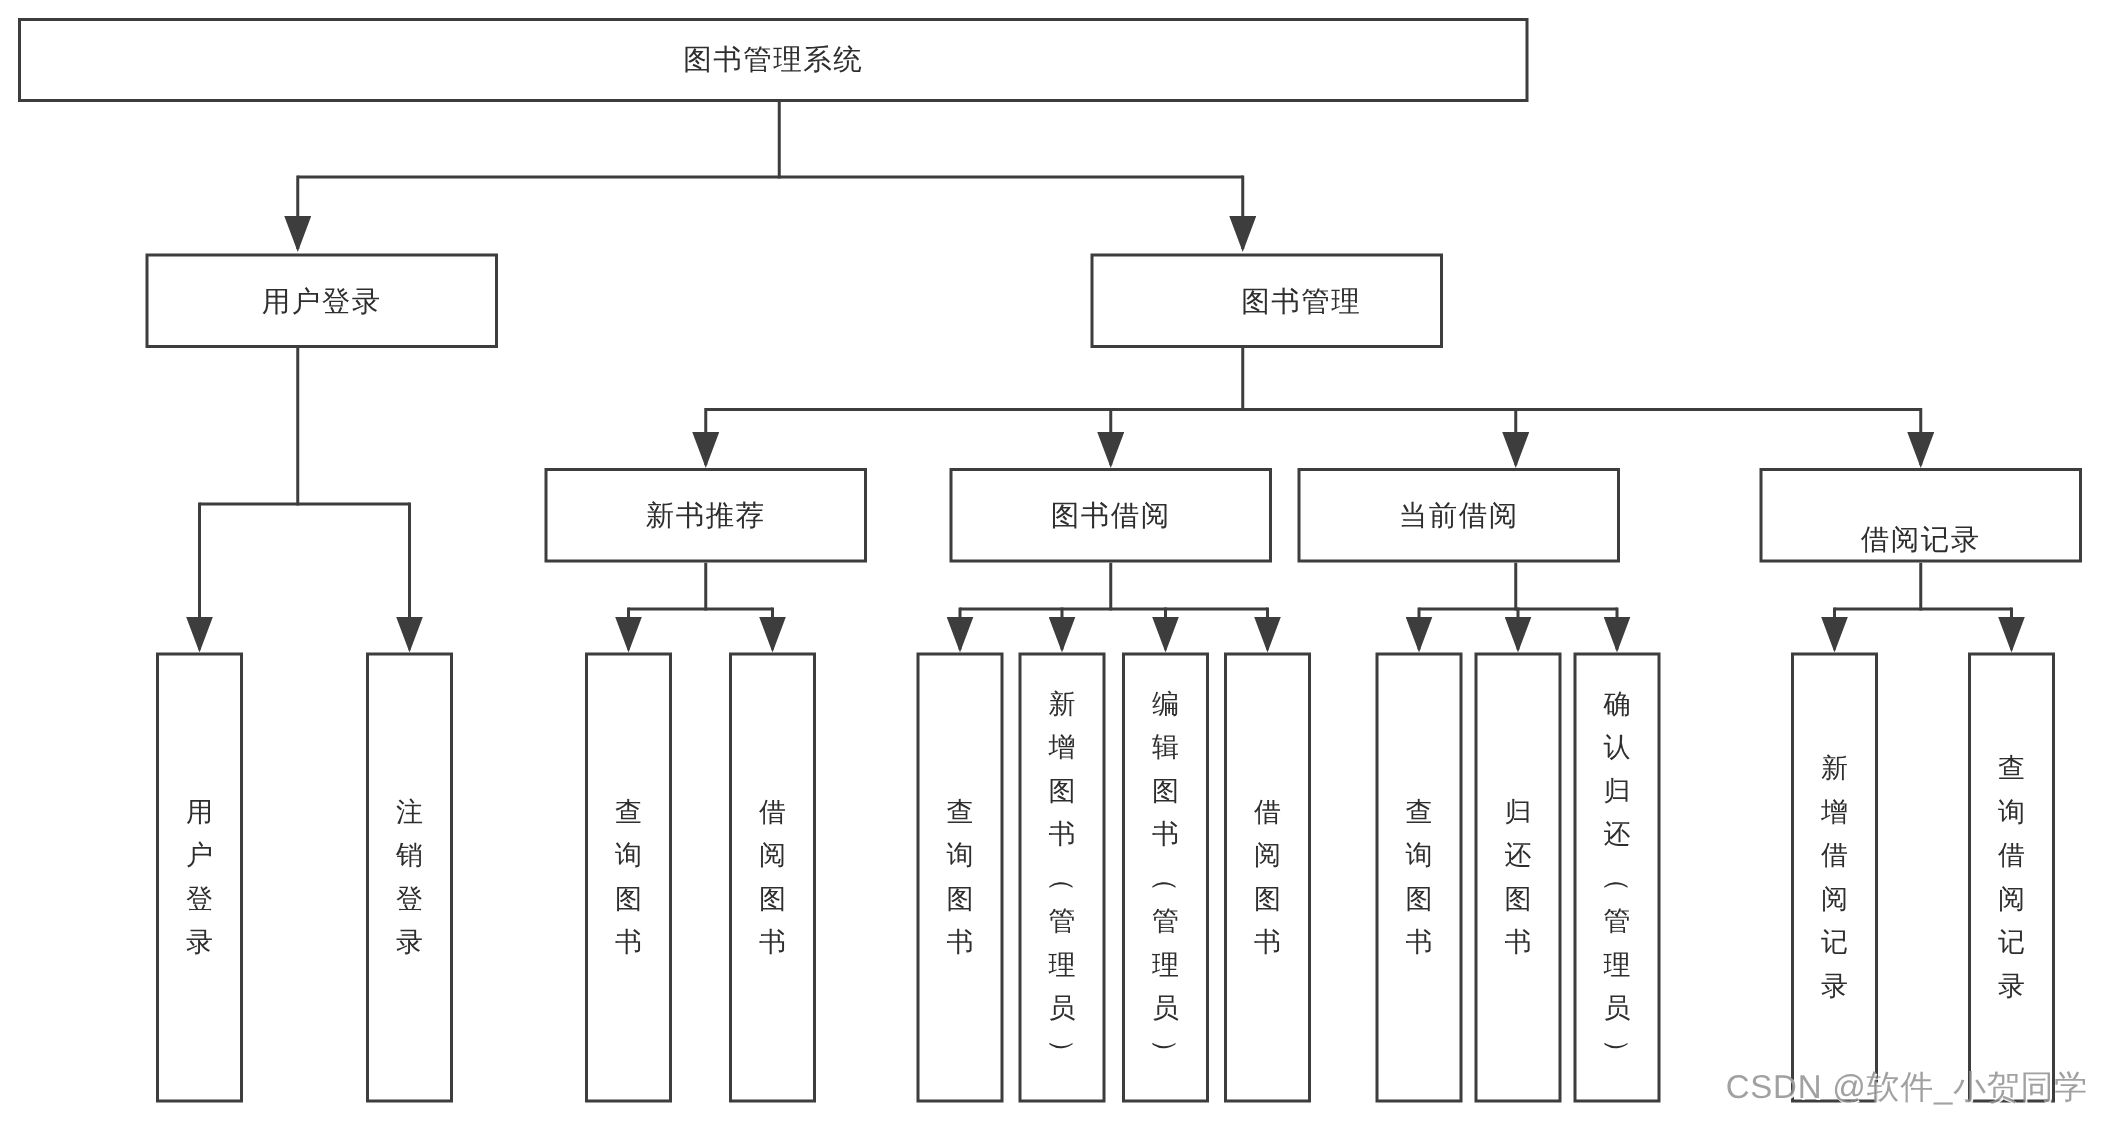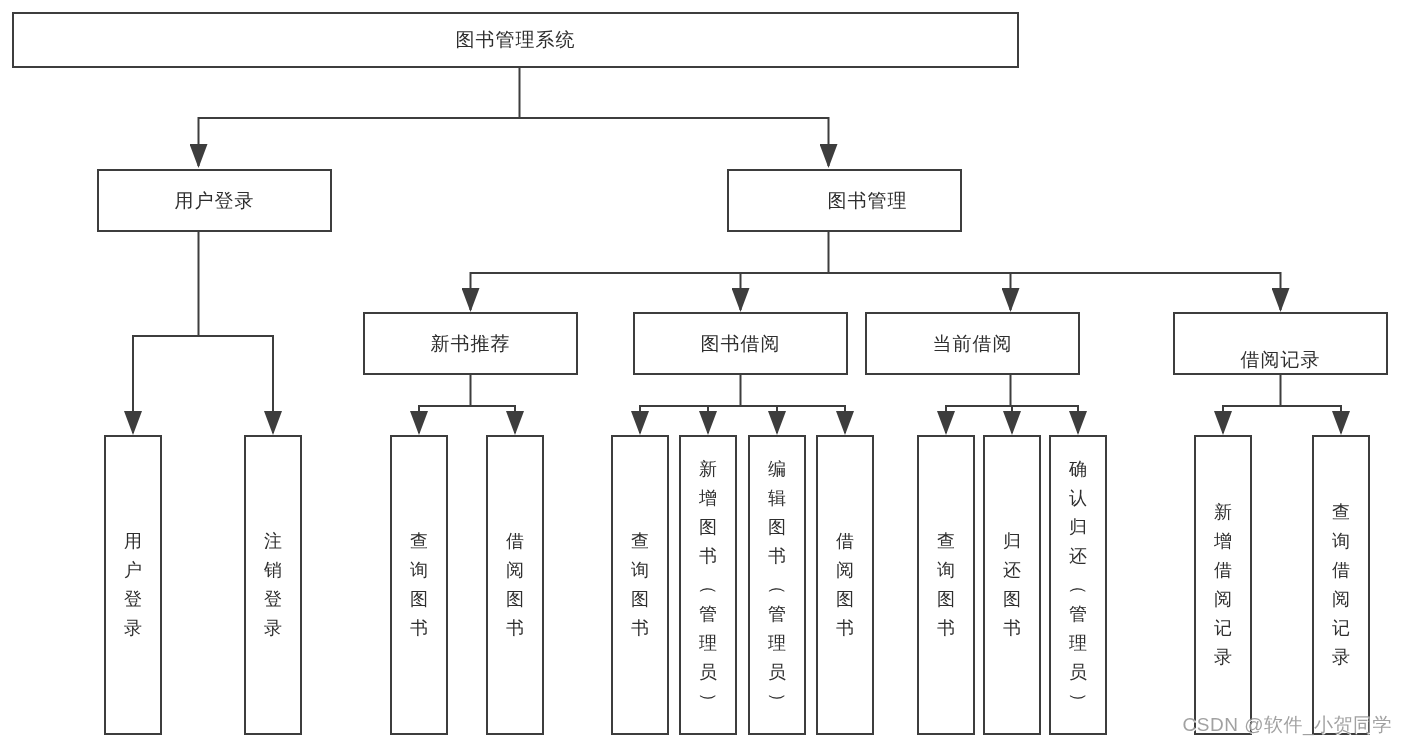--- a/index.html
+++ b/index.html
@@ -70,21 +70,21 @@
   .leaf-b1 { left: 390px; }  .leaf-b2 { left: 486px; }
   .leaf-c1 { left: 611px; }  .leaf-c2 { left: 679px; }
   .leaf-c3 { left: 748px; }  .leaf-c4 { left: 816px; }
   .leaf-d1 { left: 917px; }  .leaf-d2 { left: 983px; }
   .leaf-d3 { left: 1049px; }
   .leaf-e1 { left: 1194px; } .leaf-e2 { left: 1312px; }
   .watermark {
     position: absolute;
     right: 13px;
     top: 712px;
-    font-size: 19px;
+    font-size: 22px;
     line-height: 26px;
     color: rgba(145, 145, 145, 0.85);
     text-shadow: 1px 1px 0 rgba(255, 255, 255, 0.9);
     letter-spacing: 0.5px;
     white-space: nowrap;
   }
 </style>
 </head>
 <body>
 

